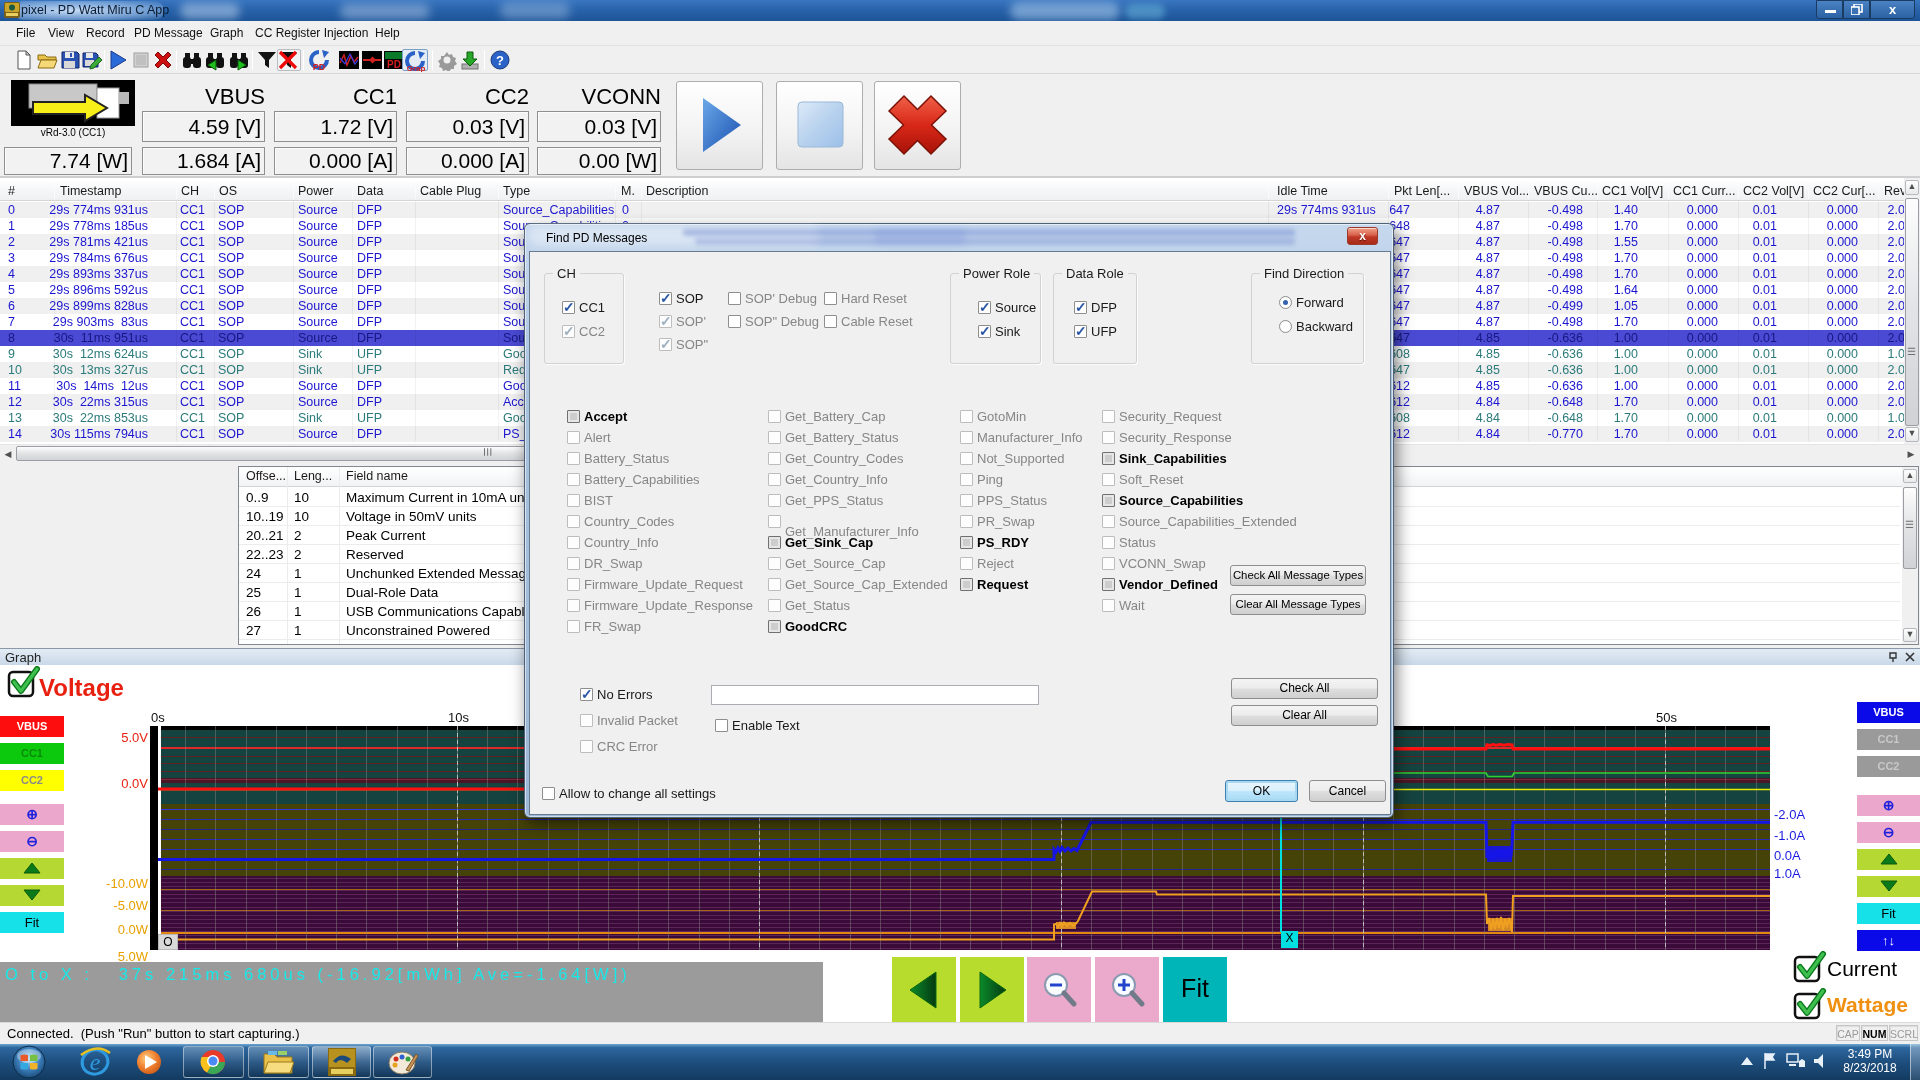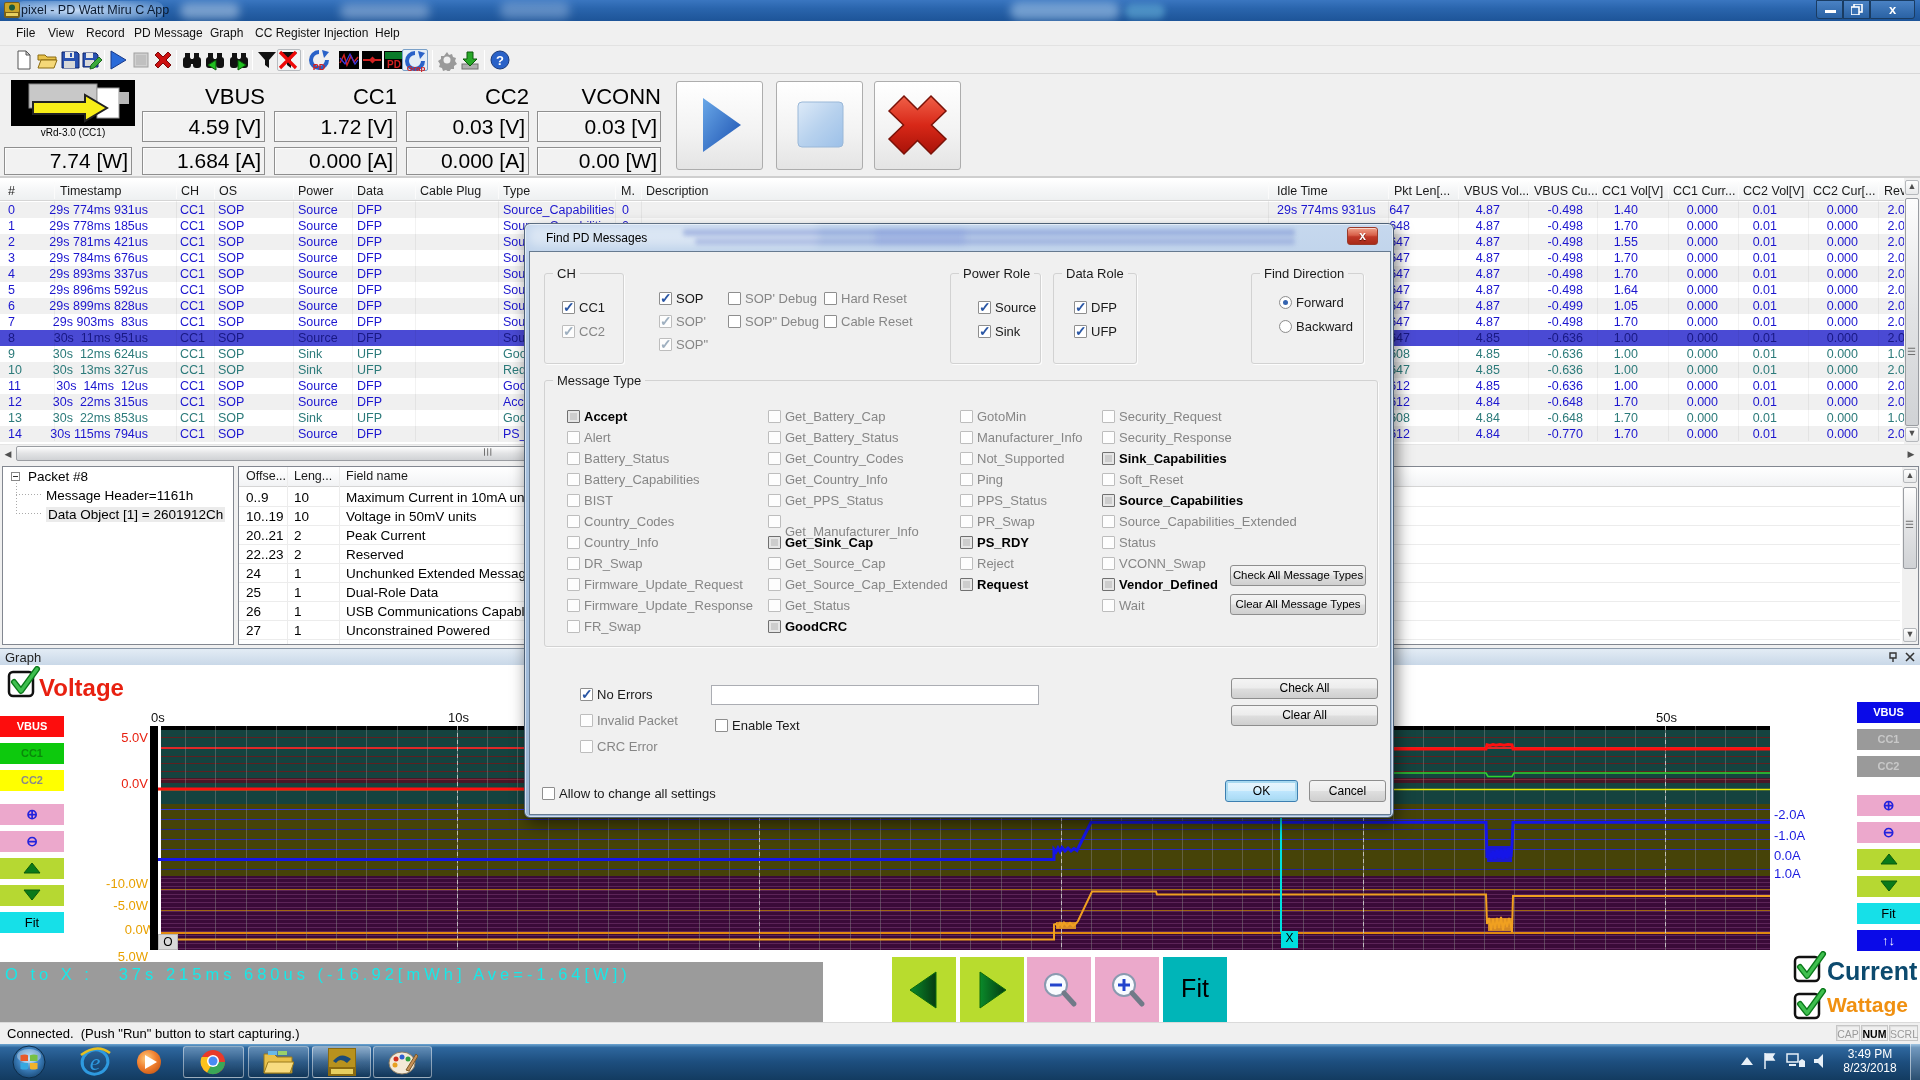--- a/index.html
+++ b/index.html
@@ -606,31 +606,20 @@
 <div class="sbthumb" style="left:1px;top:20px;width:14px;height:228px"></div>
 <div class="grip" style="left:3px;top:168px">☰</div>
 <div class="sbarrow" style="left:1px;top:249px;width:14px;height:15px;border:1px solid #b5b8bc;border-radius:2px;background:linear-gradient(#fefefe,#e8e9ea)">▼</div>
 </div>
 </div>
 <div class="abs sb" style="left:0;top:444px;width:1920px;height:18px;border-top:1px solid #e5e5e5">
 <div class="sbarrow" style="left:0px;top:1px;width:16px;height:15px;padding-top:3px">◀</div>
 <div class="sbthumb" style="left:16px;top:1px;width:516px;height:15px"></div>
 <div class="grip" style="left:483px;top:2px;transform:rotate(90deg);transform-origin:center">☰</div>
 <div class="sbarrow" style="left:1903px;top:1px;width:16px;height:15px;padding-top:3px">▶</div>
-</div>
-<div class="abs" id="treepanel">
-<div style="position:absolute;left:8px;top:5px;width:9px;height:9px;border:1px solid #888;background:#fff">
-        <div style="position:absolute;left:1px;top:3px;width:5px;height:1px;background:#333"></div>
-      </div>
-<div style="position:absolute;left:25px;top:2px;font-size:13.5px">Packet #8</div>
-<div style="position:absolute;left:43px;top:21px;font-size:13.5px">Message Header=1161h</div>
-<div style="position:absolute;left:43px;top:40px;font-size:13.5px;background:#ebebeb;padding:0 2px">Data Object [1] = 2601912Ch</div>
-<div style="position:absolute;left:13px;top:16px;width:1px;height:30px;background:repeating-linear-gradient(#aaa 0 1px,transparent 1px 3px)"></div>
-<div style="position:absolute;left:13px;top:27px;width:25px;height:1px;background:repeating-linear-gradient(to right,#aaa 0 1px,transparent 1px 3px)"></div>
-<div style="position:absolute;left:13px;top:46px;width:25px;height:1px;background:repeating-linear-gradient(to right,#aaa 0 1px,transparent 1px 3px)"></div>
 </div>
 <div class="abs" id="fieldtable">
 <div style="position:absolute;left:0;top:0;width:1679px;height:20px;background:linear-gradient(#ffffff,#f2f3f5);border-bottom:1px solid #d5d5d5">
 <div class="th" style="left:7px;top:2px">Offse...</div>
         <div class="th" style="left:55px;top:2px">Leng...</div>
         <div class="th" style="left:107px;top:2px">Field name</div>
 <div class="thsep" style="left:48px;top:1px"></div>
         <div class="thsep" style="left:100px;top:1px"></div>
 </div>
 <div class="ftrow" style="top:21px">
@@ -723,21 +712,21 @@
         </svg></div>
 <div class="glegend" style="left:1857px;top:238px;width:63px;background:#16e0e8;color:#000;font-weight:normal;font-size:13px">Fit</div>
 <div class="glegend" style="left:1857px;top:265px;width:63px;background:#0a0ae8;color:#fff;font-size:13px">↑↓</div>
 <div class="axlbl" style="left:151px;top:45px;color:#111">0s</div>
 <div class="axlbl" style="left:448px;top:45px;color:#111">10s</div>
 <div class="axlbl" style="left:1656px;top:45px;color:#111">50s</div>
 <div class="axlbl" style="left:100px;top:65px;width:48px;text-align:right;color:#e82010">5.0V</div>
 <div class="axlbl" style="left:100px;top:111px;width:48px;text-align:right;color:#e82010">0.0V</div>
 <div class="axlbl" style="left:90px;top:211px;width:58px;text-align:right;color:#e8a000">-10.0W</div>
 <div class="axlbl" style="left:90px;top:233px;width:58px;text-align:right;color:#e8a000">-5.0W</div>
-<div class="axlbl" style="left:97px;top:257px;width:58px;text-align:right;color:#e8a000">0.0W</div>
+<div class="axlbl" style="left:90px;top:257px;width:58px;text-align:right;color:#e8a000">0.0W</div>
 <div class="axlbl" style="left:90px;top:284px;width:58px;text-align:right;color:#e8a000">5.0W</div>
 <div class="axlbl" style="left:1774px;top:142px;color:#1a1ae0">-2.0A</div>
 <div class="axlbl" style="left:1774px;top:163px;color:#1a1ae0">-1.0A</div>
 <div class="axlbl" style="left:1774px;top:183px;color:#1a1ae0">0.0A</div>
 <div class="axlbl" style="left:1774px;top:201px;color:#1a1ae0">1.0A</div>
 <div id="plot" style="top:61px">
 <div class="band" style="top:0;height:4px;background:#000"></div>
 <div class="band" style="top:4px;height:74px;background:#15433f"></div>
 <div class="band" style="top:78px;height:72px;background:#464308"></div>
 <div class="band" style="top:150px;height:74px;background:#3a0a38"></div>
@@ -847,21 +836,21 @@
 <line x1="1131" y1="0" x2="1131" y2="206" stroke="#00e0e0" stroke-width="2"></line>
 </svg>
 <div style="position:absolute;left:8px;top:208px;width:20px;height:16px;background:#d9d9d9;border:1px solid #b8b8b8;font-size:12px;text-align:center;color:#000">O</div>
 <div style="position:absolute;left:1131px;top:205px;width:17px;height:17px;background:#00e0e0;font-size:12px;text-align:center;color:#000">X</div>
 </div>
 <svg class="abs" style="z-index:6;left:1793px;top:286px" width="34" height="32" viewBox="0 0 34 32">
         <rect x="2" y="6" width="24" height="24" rx="4" fill="none" stroke="#111" stroke-width="2.5"></rect>
         <path d="M7 16 L14 25 L30 3" fill="none" stroke="#0a7a1a" stroke-width="6" stroke-linecap="round" stroke-linejoin="round"></path>
         <path d="M7 16 L14 25 L30 3" fill="none" stroke="#3fbf4f" stroke-width="3.2" stroke-linecap="round" stroke-linejoin="round"></path>
       </svg>
-<div class="abs" style="z-index:6;left:1827px;top:292px;font-size:25px;font-weight:bold;color:#0c4a6e">Current</div>
+<div class="abs" style="z-index:6;left:1827px;top:292px;font-size:21px;font-weight:normal;color:#000000">Current</div>
 <svg class="abs" style="z-index:6;left:1793px;top:323px" width="34" height="32" viewBox="0 0 34 32">
         <rect x="2" y="6" width="24" height="24" rx="4" fill="none" stroke="#111" stroke-width="2.5"></rect>
         <path d="M7 16 L14 25 L30 3" fill="none" stroke="#0a7a1a" stroke-width="6" stroke-linecap="round" stroke-linejoin="round"></path>
         <path d="M7 16 L14 25 L30 3" fill="none" stroke="#3fbf4f" stroke-width="3.2" stroke-linecap="round" stroke-linejoin="round"></path>
       </svg>
 <div class="abs" style="z-index:6;left:1827px;top:328px;font-size:21px;font-weight:bold;color:#f09010">Wattage</div>
 </div>
 <div class="abs" style="left:823px;top:962px;width:1097px;height:60px;background:#fff"></div>
 <div class="abs" id="graybar">O to X :&nbsp;&nbsp; 37s 215ms 680us (-16.92[mWh] Ave=-1.64[W])</div>
 <div class="gbtn" style="left:892px;background:#b8dc2e"><svg width="36" height="40" style="margin-top:13px">
@@ -1021,23 +1010,20 @@
 <div class="clab " style="left:561px;top:48px">DFP</div>
 <div class="cb chk" style="left:544px;top:73px"></div>
 <div class="clab " style="left:561px;top:72px">UFP</div>
 <div class="gb" style="left:721px;top:21px;width:113px;height:91px">
           <div class="gblab">Find Direction</div>
         </div>
 <div class="rad on" style="left:749px;top:44px"></div>
 <div class="clab" style="left:766px;top:43px">Forward</div>
 <div class="rad" style="left:749px;top:68px"></div>
 <div class="clab" style="left:766px;top:67px">Backward</div>
-<div class="gb" style="left:14px;top:128px;width:834px;height:267px">
-          <div class="gblab">Message Type</div>
-        </div>
 <div class="cb mix" style="left:37px;top:158px"></div>
 <div class="clab b" style="left:54px;top:157px">Accept</div>
 <div class="cb dis" style="left:37px;top:179px"></div>
 <div class="clab dis" style="left:54px;top:178px">Alert</div>
 <div class="cb dis" style="left:37px;top:200px"></div>
 <div class="clab dis" style="left:54px;top:199px">Battery_Status</div>
 <div class="cb dis" style="left:37px;top:221px"></div>
 <div class="clab dis" style="left:54px;top:220px">Battery_Capabilities</div>
 <div class="cb dis" style="left:37px;top:242px"></div>
 <div class="clab dis" style="left:54px;top:241px">BIST</div>

